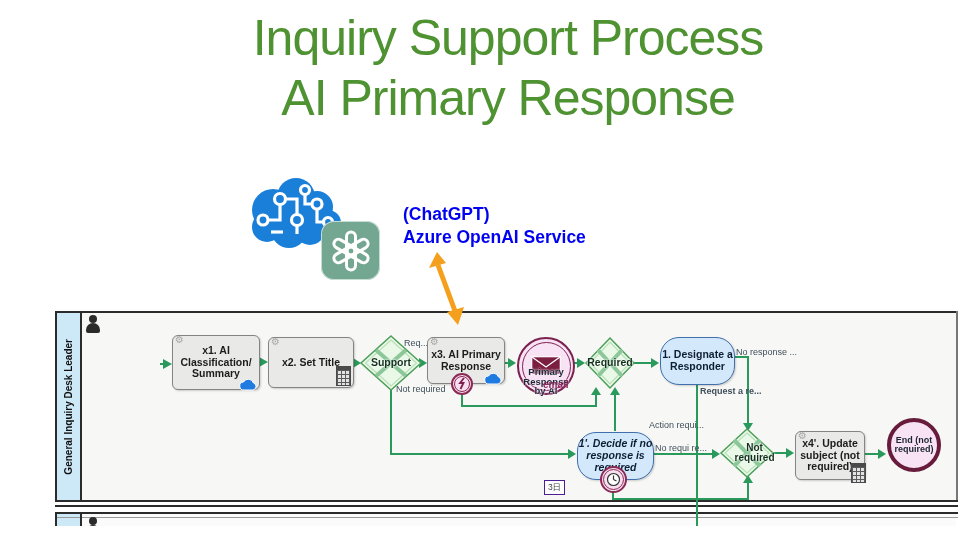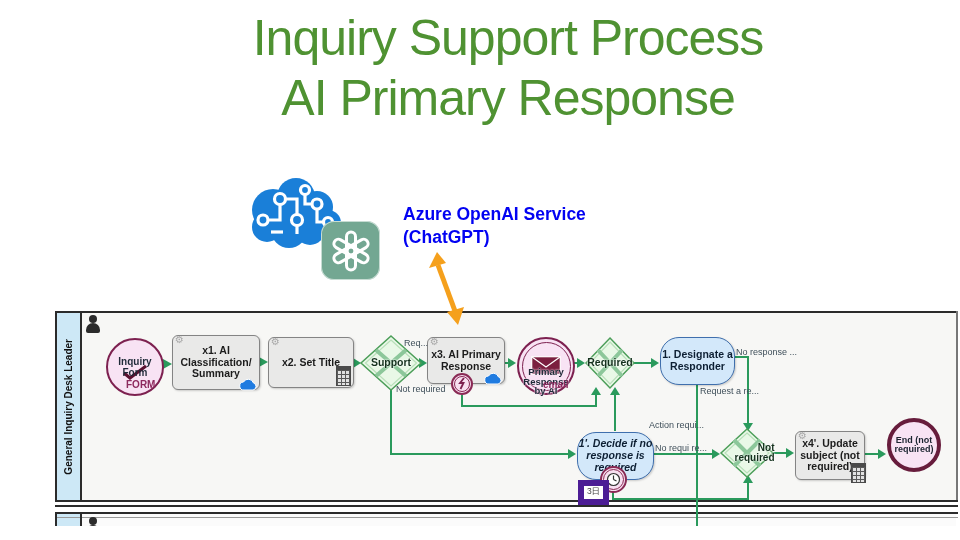--- a/index.html
+++ b/index.html
@@ -28,21 +28,21 @@
   .grid-icon{position:absolute;right:2px;bottom:1px;width:13px;height:15px;border:1.5px solid #4a4a4a;background-color:#e2e2e2;
              background-image:linear-gradient(#5a5a5a 1px,transparent 1px),linear-gradient(90deg,#5a5a5a 1px,transparent 1px);
              background-size:4px 4px;border-top-width:4px;}
   .cloud-icon{position:absolute;right:1px;bottom:-3px;width:19px;height:14px;}
   .event{border-radius:50%;background:#f8e3f4;display:flex;align-items:center;justify-content:center;text-align:center;
          font-weight:bold;white-space:pre-line;z-index:2;}
   .ev-inner{position:absolute;inset:2.5px;border:1.5px solid #7d2150;border-radius:50%;}
   .bev{border-radius:50%;background:#f7dff0;border:2px solid #8a2a55;z-index:3;box-sizing:border-box;}
   .bev .ring{position:absolute;inset:1px;border:1.2px solid #8a2a55;border-radius:50%;display:flex;align-items:center;justify-content:center;}
   .gw{z-index:2;}
-  .gw .gwtxt{position:absolute;inset:0;display:flex;align-items:center;justify-content:center;text-align:right;
+  .gw .gwtxt{position:absolute;inset:0;display:flex;align-items:center;justify-content:center;text-align:center;
              font-size:10.5px;font-weight:bold;color:#13301c;line-height:1.05;white-space:pre-line;
              text-shadow:0 0 2px #fff,0 0 2px #fff;}
   .edge-label{font-size:9px;color:#3f4f5a;z-index:4;white-space:nowrap;}
   .tag{font-weight:bold;color:#8d2a5e;}
   svg{display:block;}
   #flows{left:0;top:0;z-index:1;pointer-events:none;}
 </style>
 </head>
 <body>
 
@@ -87,22 +87,22 @@
         <rect x="-4.5" y="-19" width="9" height="23" rx="4.5" transform="rotate(60)"></rect>
         <rect x="-4.5" y="-19" width="9" height="23" rx="4.5" transform="rotate(120)"></rect>
         <rect x="-4.5" y="-19" width="9" height="23" rx="4.5" transform="rotate(180)"></rect>
         <rect x="-4.5" y="-19" width="9" height="23" rx="4.5" transform="rotate(240)"></rect>
         <rect x="-4.5" y="-19" width="9" height="23" rx="4.5" transform="rotate(300)"></rect>
       </g>
     </svg>
   </div>
 
   <div class="abs" id="azure-label">
+    <div>(ChatGPT)</div>
     <div>Azure OpenAI Service</div>
-    <div>(ChatGPT)</div>
   </div>
 
   <svg class="abs" style="left:428px;top:252px;z-index:4;" width="38" height="74" viewBox="0 0 38 74">
     <line x1="10" y1="13" x2="27" y2="59" stroke="#f5a01c" stroke-width="5"></line>
     <polygon points="9,0 1,16 18,11" fill="#f5a01c"></polygon>
     <polygon points="30,73 19,60 36,55" fill="#f5a01c"></polygon>
   </svg>
 
   <div class="abs pool-bg"></div>
   <div class="abs" style="left:82px;top:514px;width:874px;height:12px;background:#fbfbfb;"></div>
@@ -177,28 +177,20 @@
         <path d="M12,12 L36,38 M36,12 L12,38" stroke="#8cc79a" stroke-width="4"></path>
       </g>
       <g transform="translate(721,429)">
         <polygon points="26,0 52,24 26,48 0,24" fill="#e9f8e7" stroke="#4c9e59" stroke-width="1.5"></polygon>
         <polygon points="26,4 48,24 26,44 4,24" fill="none" stroke="#b9e0ba" stroke-width="1.2"></polygon>
         <path d="M13,11 L39,37 M39,11 L13,37" stroke="#8cc79a" stroke-width="4"></path>
       </g>
     </g>
   </svg>
 
-  <div class="abs event" style="left:106px;top:338px;width:54px;height:54px;border:2.5px solid #7d2150;font-size:10px;color:#1e2a38;">
-    <svg style="position:absolute;left:14px;top:24px;" width="26" height="16" viewBox="0 0 26 16">
-      <path d="M2,9 L8,14 L24,2" fill="none" stroke="#5a1030" stroke-width="3"></path>
-    </svg>
-    <span style="position:relative;">Inquiry
-Form</span>
-    <span class="tag" style="position:absolute;left:18px;top:39px;font-size:10px;">FORM</span>
-  </div>
 
   <div class="abs task" style="left:172px;top:335px;width:86px;height:53px;">
     <span class="gear">⚙</span>
     <span>x1. AI
 Classification/
 Summary</span>
     <svg class="cloud-icon" viewBox="0 0 19 14">
       <path d="M5,12 a4,4 0 0 1 -0.5,-8 a5.5,5.5 0 0 1 10,1 a3.6,3.6 0 0 1 -0.5,7 z" fill="#1f7be0" stroke="#fff" stroke-width="1"></path>
     </svg>
   </div>
@@ -259,21 +251,21 @@
 
   <div class="abs bev" style="left:600px;top:466px;width:27px;height:27px;">
     <div class="ring">
       <svg width="15" height="15" viewBox="0 0 15 15">
         <circle cx="7.5" cy="7.5" r="6" fill="#fff" stroke="#333" stroke-width="1.2"></circle>
         <path d="M7.5,7.5 V3.5 M7.5,7.5 L10.5,9" stroke="#333" stroke-width="1.2" fill="none"></path>
       </svg>
     </div>
   </div>
 
-  <div class="abs" style="left:578px;top:480px;width:19px;height:13px;background:#fff;border:6px solid #4c1d95;font-size:8.5px;color:#444;display:flex;align-items:flex-start;justify-content:center;z-index:3;">
+  <div class="abs" style="left:544px;top:480px;width:19px;height:13px;background:#fff;border:1px solid #4c1d95;font-size:8.5px;color:#444;display:flex;align-items:flex-end;justify-content:center;z-index:3;">
     <span>3日</span>
   </div>
 
   <div class="abs gw" style="left:721px;top:429px;width:52px;height:48px;">
     <span class="gwtxt" style="font-size:10px;margin-left:15px;">Not
 required</span>
   </div>
 
   <div class="abs task" style="left:795px;top:431px;width:68px;height:47px;">
     <span class="gear">⚙</span>
@@ -284,17 +276,17 @@
   </div>
 
   <div class="abs event" style="left:887px;top:418px;width:46px;height:46px;border:4.5px solid #671c3c;font-size:9px;color:#1b2430;line-height:1.05;">
     <span>End (not
 required)</span>
   </div>
 
   <div class="abs edge-label" style="left:404px;top:338px;">Req...</div>
   <div class="abs edge-label" style="left:396px;top:384px;">Not required</div>
   <div class="abs edge-label" style="left:736px;top:347px;text-align:center;">No response ...</div>
-  <div class="abs edge-label" style="left:700px;top:386px;">Request a re...</div>
+  <div class="abs edge-label" style="left:700px;top:386px;font-weight:bold;">Request a re...</div>
   <div class="abs edge-label" style="left:649px;top:420px;">Action requi...</div>
   <div class="abs edge-label" style="left:655px;top:443px;">No requi re...</div>
 
 </div>
 
 </body></html>

